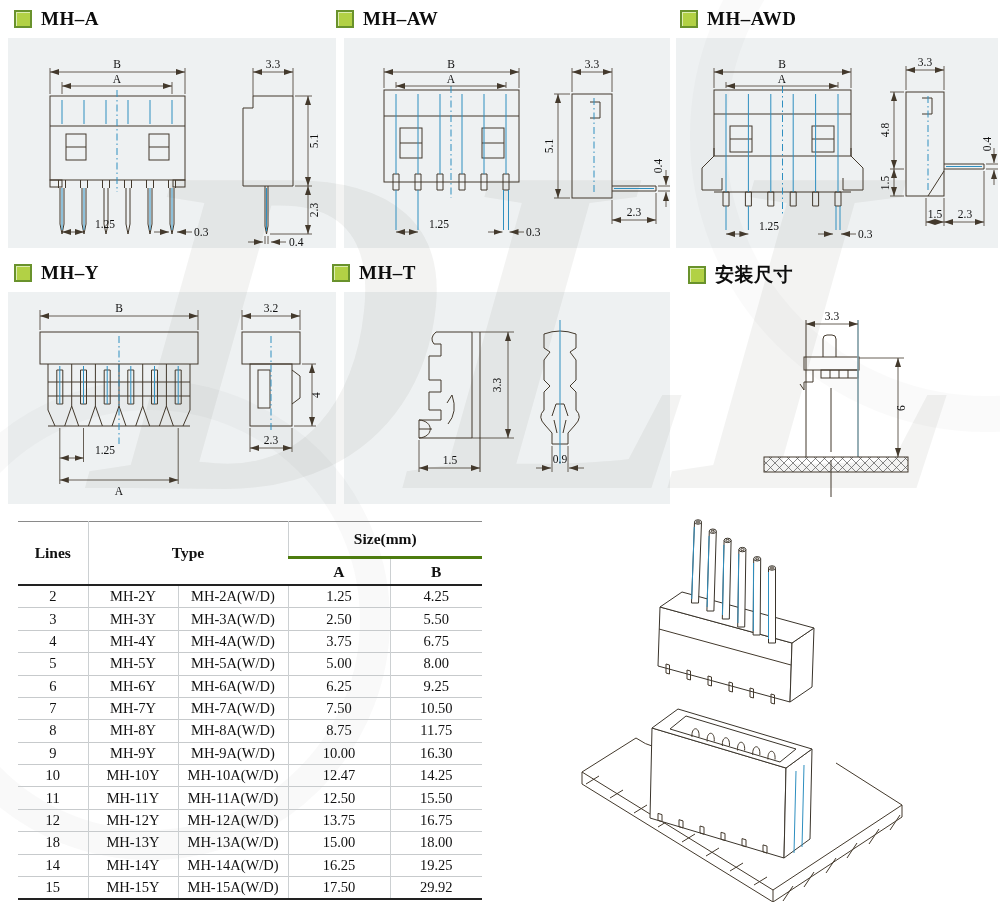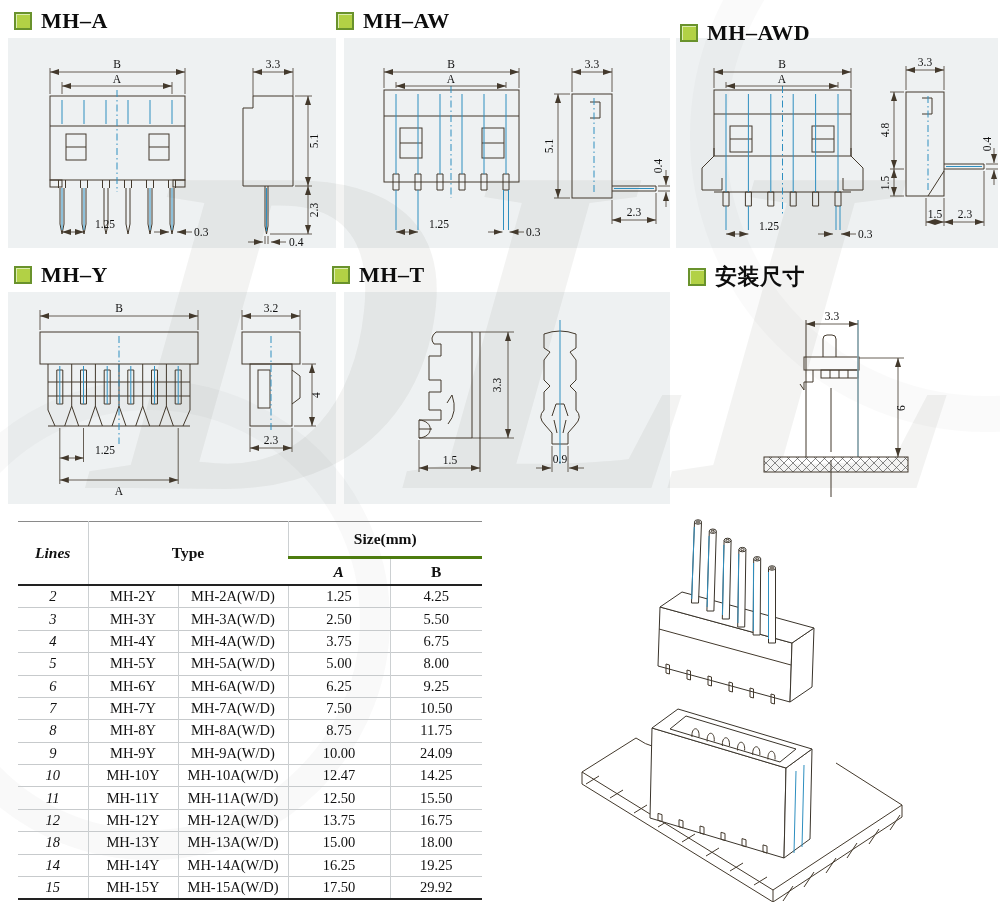--- a/index.html
+++ b/index.html
@@ -10,41 +10,41 @@
   .panel.nofill{background:transparent;}
   
   #wm{position:absolute;left:105px;top:95px;z-index:1;pointer-events:none;
       font:italic bold 470px "Liberation Serif",serif;color:rgba(104,100,90,0.08);
       letter-spacing:-22px;transform:skewX(-6deg);line-height:1;}
   .swoosh{position:absolute;border-radius:50%;z-index:1;pointer-events:none;}
   #sw1{left:-90px;top:380px;width:420px;height:420px;border:30px solid rgba(130,130,130,0.05);}
   #sw2{left:690px;top:-160px;width:520px;height:520px;border:36px solid rgba(130,130,130,0.04);}
   
   .sec-title{position:absolute;z-index:2;display:flex;align-items:center;gap:9px;
-             font-weight:bold;font-size:22px;color:#0d0d0d;letter-spacing:.5px;}
+             font-weight:bold;font-size:19px;color:#0d0d0d;letter-spacing:.5px;}
   .sq{width:14px;height:14px;background:#b2d145;border:2px solid #69922c;
       box-shadow:inset 1px 1px 0 #dcedb0;flex:0 0 auto;}
   
   svg.draw{position:absolute;z-index:2;display:block;}
   .ln{fill:none;stroke:#43392c;stroke-width:1;}
   .lnf{fill:#fff;stroke:#3a342b;stroke-width:1;}
   .bl{fill:none;stroke:#2e8fc0;stroke-width:1;}
   .gray{fill:none;stroke:#7c9aa3;stroke-width:1.6;}
   .dash{stroke-dasharray:7 3 1.5 3;}
   .dim{fill:none;stroke:#43392c;stroke-width:.8;}
   text.dt{font:11.5px "Liberation Serif",serif;fill:#101010;}
   
   #size-table{position:absolute;left:18px;top:521px;width:464px;z-index:2;
               border-collapse:collapse;border-top:1px solid #8a8a8a;border-bottom:2px solid #222;
               font-family:"Liberation Serif",serif;background:transparent;}
   #size-table thead{border-bottom:2px solid #222;}
   #size-table th{font-weight:bold;font-size:15.5px;padding:2px 0;text-align:center;}
   #size-table td{font-size:14.5px;padding:2.2px 0;text-align:center;border-top:1px solid #c7cacc;}
   #size-table th,#size-table td{border-left:1px solid #ccd0d2;}
-  #size-table th:first-child,#size-table td:first-child{border-left:none;font-style:italic;}
+  #size-table th:first-child,#size-table td:first-child{border-left:none;}
   #size-table .size-cell{border-bottom:3px solid #4d7c0f;}
   #size-table thead tr.r1 th{height:30px;}
   #size-table thead tr.r2 th{height:21px;}
 </style>
 </head>
 <body>
 
 <div id="page">
 
   <svg width="0" height="0" style="position:absolute" aria-hidden="true">
@@ -70,21 +70,21 @@
   <div class="panel nofill" style="left:676px;top:292px;width:322px;height:212px"></div>
 
   <div class="sec-title" style="left:14px;top:8px">
     <span class="sq"></span>
     <span>MH–A</span>
     </div>
   <div class="sec-title" style="left:336px;top:8px">
     <span class="sq"></span>
     <span>MH–AW</span>
     </div>
-  <div class="sec-title" style="left:680px;top:20px">
+  <div class="sec-title" style="left:680px;top:8px">
     <span class="sq"></span>
     <span>MH–AWD</span>
     </div>
   <div class="sec-title" style="left:14px;top:262px">
     <span class="sq"></span>
     <span>MH–Y</span>
     </div>
   <div class="sec-title" style="left:332px;top:262px">
     <span class="sq"></span>
     <span>MH–T</span>
@@ -399,21 +399,21 @@
           <td>MH-8Y</td>
           <td>MH-8A(W/D)</td>
           <td>8.75</td>
           <td>11.75</td>
         </tr>
         <tr>
           <td>9</td>
           <td>MH-9Y</td>
           <td>MH-9A(W/D)</td>
           <td>10.00</td>
-          <td>24.09</td>
+          <td>16.30</td>
         </tr>
         <tr>
           <td>10</td>
           <td>MH-10Y</td>
           <td>MH-10A(W/D)</td>
           <td>12.47</td>
           <td>14.25</td>
         </tr>
         <tr>
           <td>11</td>

